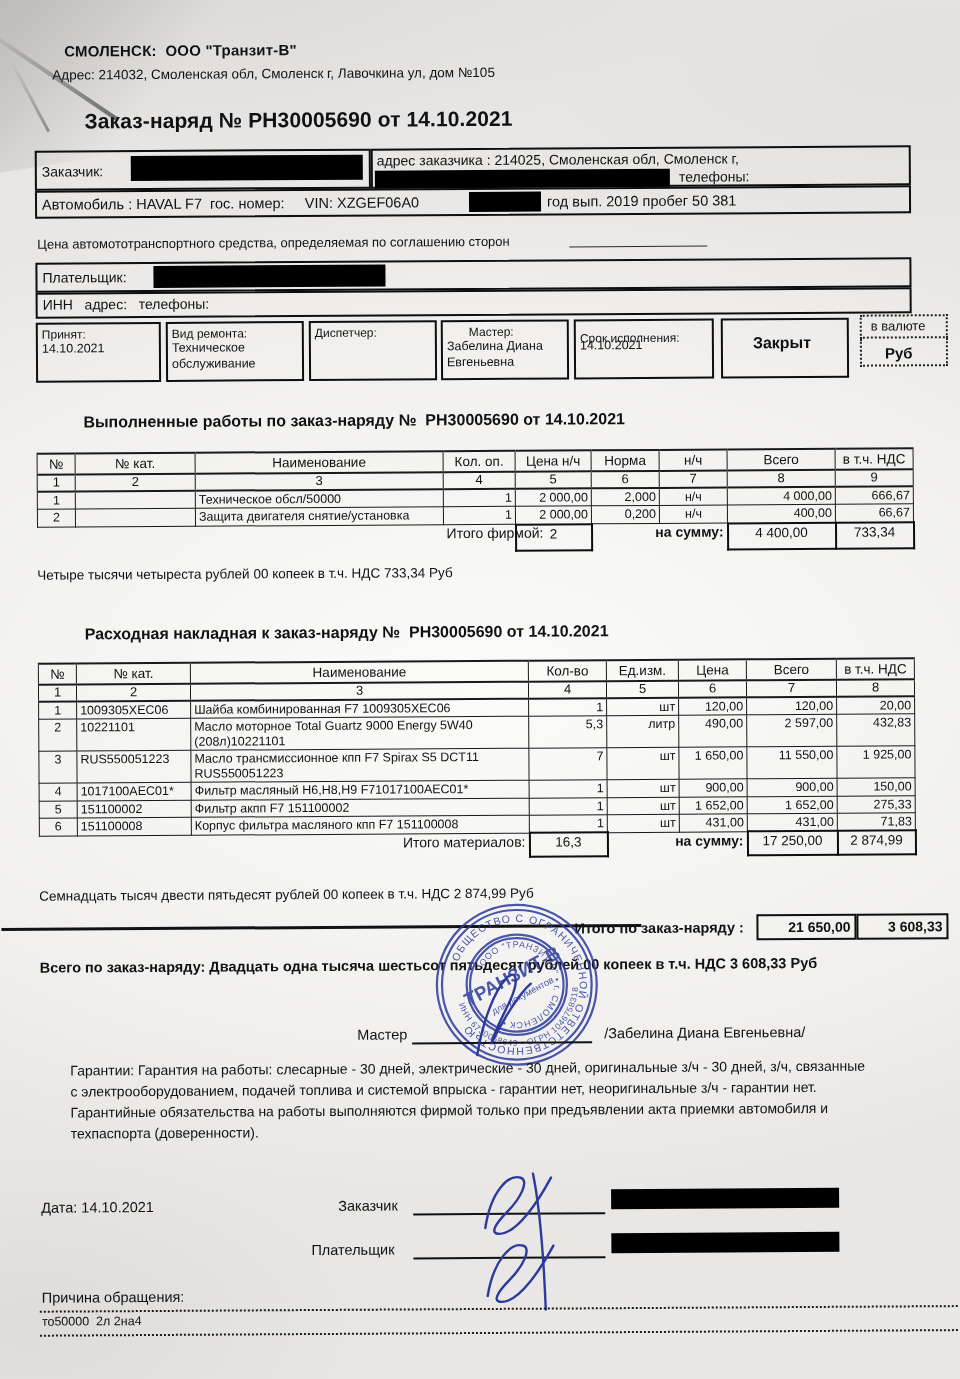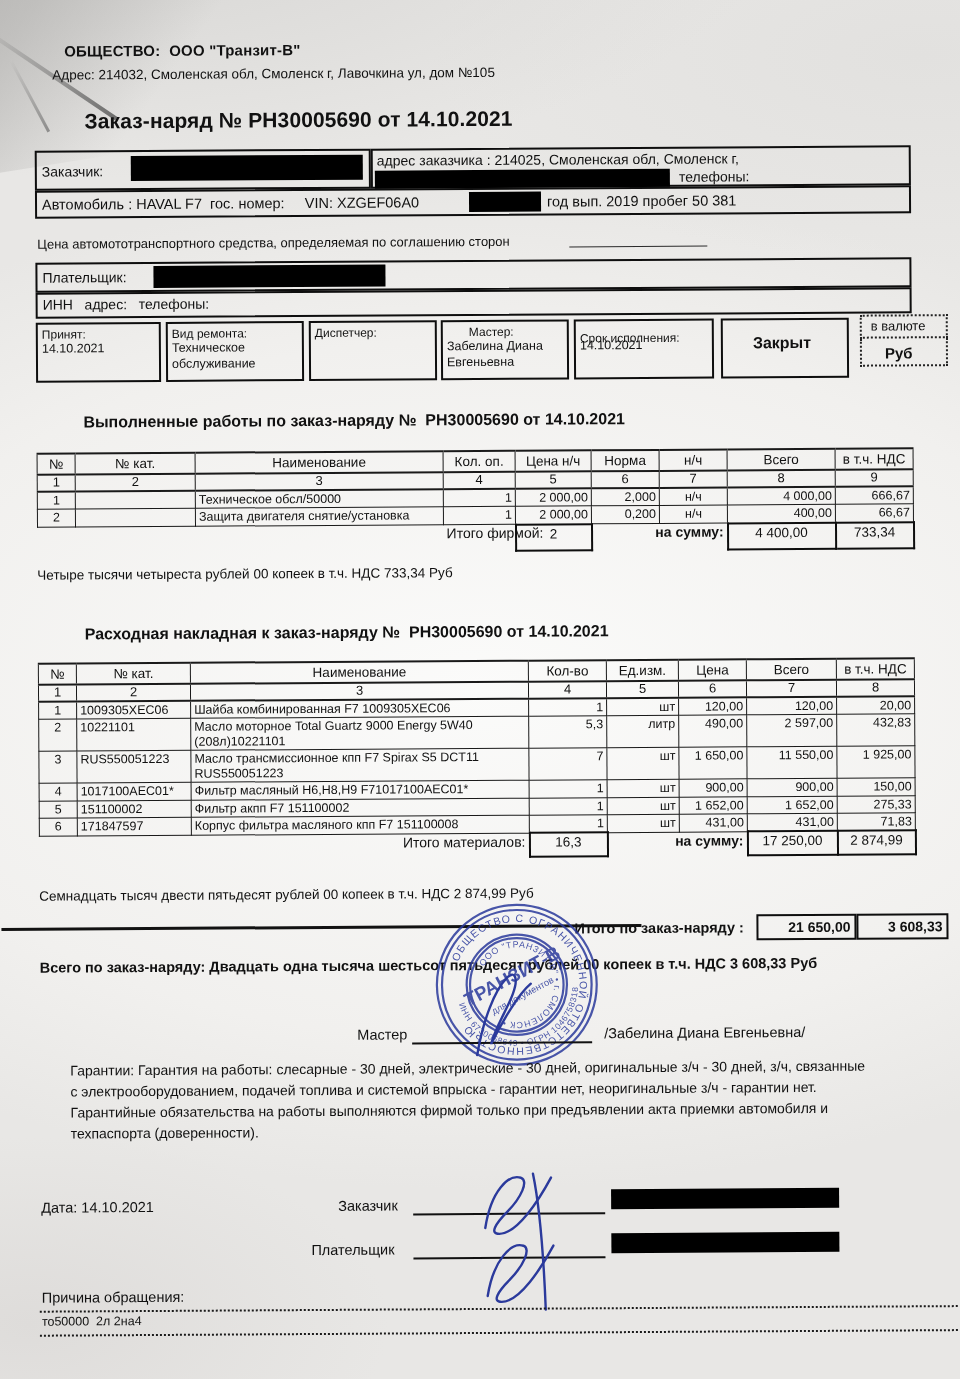--- a/index.html
+++ b/index.html
@@ -133,21 +133,21 @@
 <body>
 
 <div id="page">
   <div class="paper-bg"></div>
   <div class="paper-shadow-tl"></div>
   <div class="paper-edge"></div>
   <div class="paper-edge2"></div>
 
   <div class="content">
 
-    <div class="t supplier-line" style="left:68px; top:40px;"><span>ОБЩЕСТВО:</span><span>&nbsp; </span><span>ООО "Транзит-В"</span></div>
+    <div class="t supplier-line" style="left:68px; top:40px;"><span>СМОЛЕНСК:</span><span>&nbsp; </span><span>ООО "Транзит-В"</span></div>
     <div class="t supplier-addr" style="left:56px; top:65px;">Адрес: 214032, Смоленская обл, Смоленск г, Лавочкина ул, дом №105</div>
 
     <div class="t doc-title" style="left:88px; top:107px;">Заказ-наряд № РН30005690 от 14.10.2021</div>
 
     <div class="box" style="left:38px; top:148px; width:336px; height:40px;"></div>
     <div class="t boxlbl" style="left:45px; top:161px;">Заказчик:</div>
     <div class="redact" style="left:134px; top:154px; width:232px; height:25px;"></div>
 
     <div class="box" style="left:374px; top:148px; width:540px; height:40px;"></div>
     <div class="t boxlbl" style="left:380px; top:152px;">адрес заказчика : 214025, Смоленская обл, Смоленск г,</div>
@@ -347,21 +347,21 @@
             <td>151100002</td>
             <td>Фильтр акпп F7 151100002</td>
             <td class="r">1</td>
             <td class="r">шт</td>
             <td class="r">1 652,00</td>
             <td class="r">1 652,00</td>
             <td class="r">275,33</td>
           </tr>
           <tr style="height: 17px;">
             <td class="c">6</td>
-            <td>171847597</td>
+            <td>151100008</td>
             <td>Корпус фильтра масляного кпп F7 151100008</td>
             <td class="r">1</td>
             <td class="r">шт</td>
             <td class="r">431,00</td>
             <td class="r">431,00</td>
             <td class="r">71,83</td>
           </tr>
           <tr style="height: 24px;">
             <td class="noborder" colspan="2"></td>
             <td class="tot-label noborder" style="white-space:nowrap;">Итого материалов:</td>

